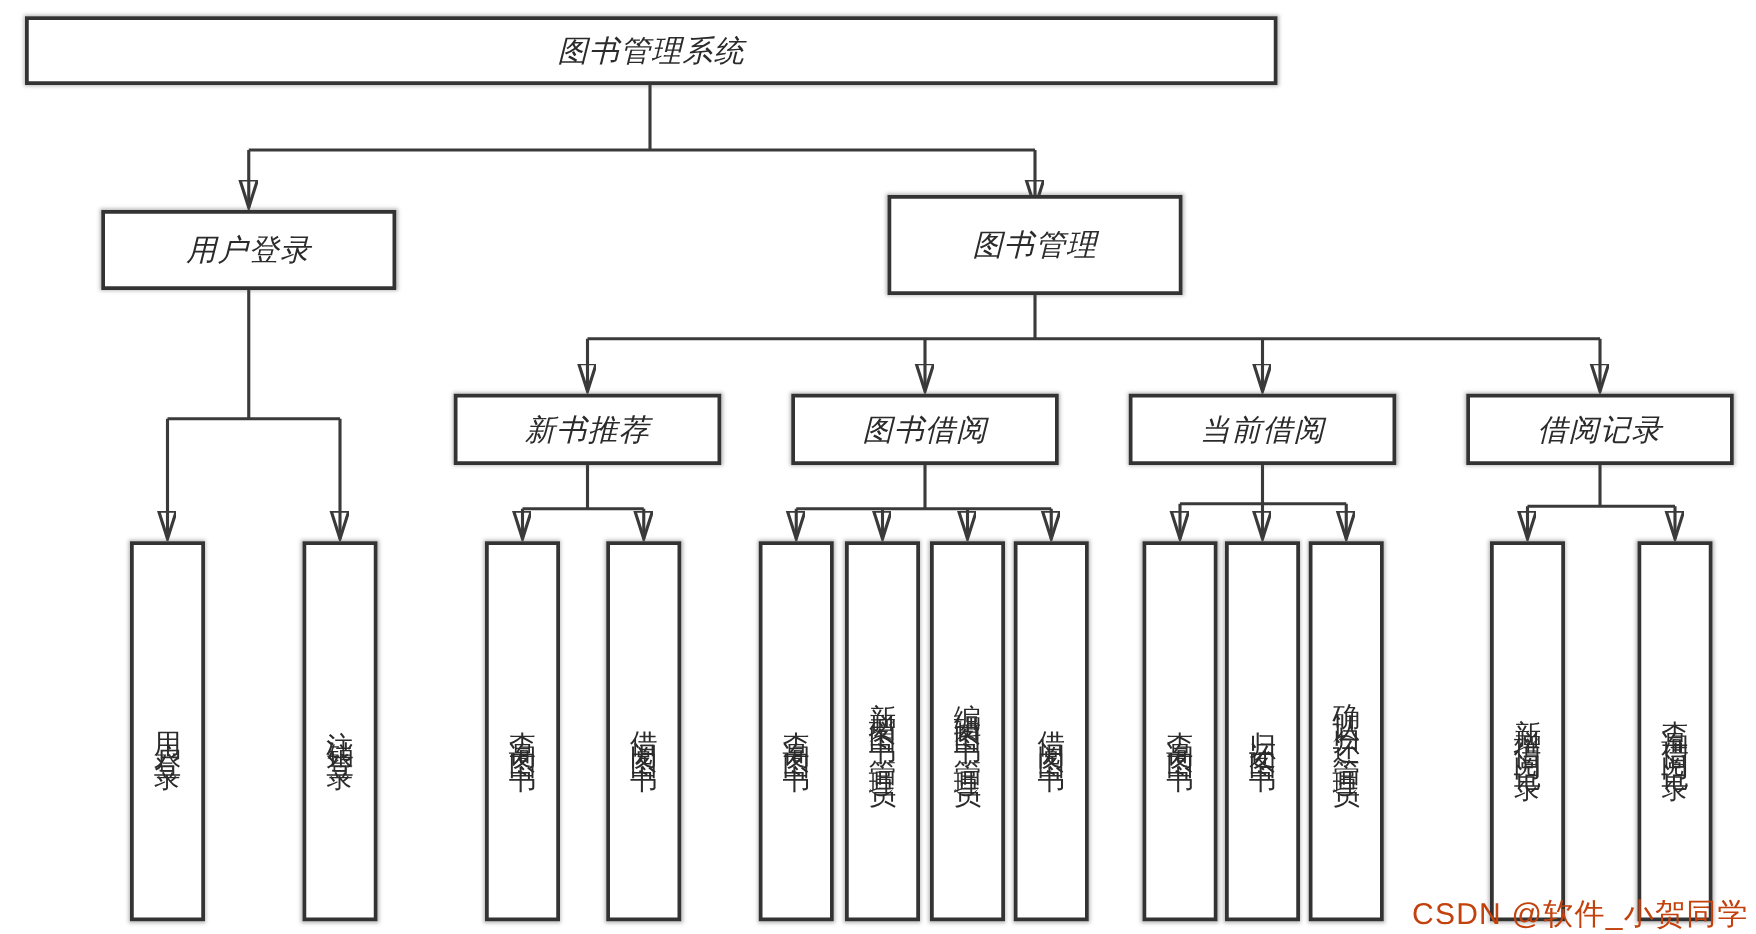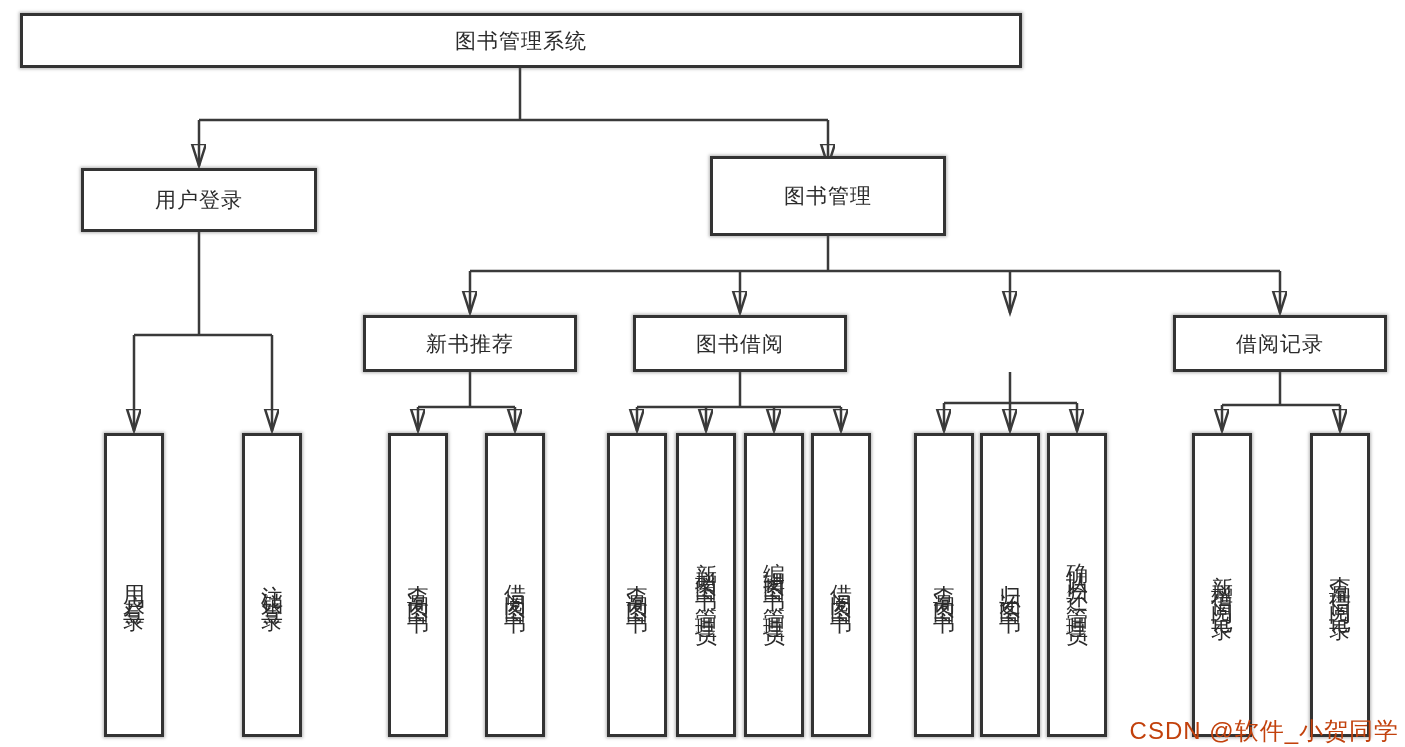--- a/index.html
+++ b/index.html
@@ -17,21 +17,21 @@
   }
   .node{
     position:absolute;
     border:3px solid #333333;
     background:#ffffff;
     box-shadow:0 0 3px 1px rgba(90,90,90,0.45);
     display:flex;align-items:center;justify-content:center;
     box-sizing:border-box;
     text-align:center;
   }
-  .hnode{font-size:21px;letter-spacing:1px;}
+  .hnode{font-size:24px;letter-spacing:1px;font-style:italic;}
   .leaf{
     top:433px;height:304px;width:60px;
     writing-mode:vertical-rl;
     text-orientation:mixed;
     font-size:22px;
     letter-spacing:9px;
     line-height:1;
   }
   .watermark{
     position:absolute;
@@ -95,20 +95,21 @@
     <line x1="1340" y1="405" x2="1340" y2="431" marker-end="url(#ah)"></line>
   </svg>
 
   <div class="node hnode" style="left:20px;top:13px;width:1002px;height:55px;">图书管理系统</div>
 
   <div class="node hnode" style="left:81px;top:168px;width:236px;height:64px;">用户登录</div>
   <div class="node hnode" style="left:710px;top:156px;width:236px;height:80px;text-align:right;">图书管理</div>
 
   <div class="node hnode" style="left:633px;top:315px;width:214px;height:57px;">图书借阅</div>
   <div class="node hnode" style="left:363px;top:315px;width:214px;height:57px;">新书推荐</div>
+  <div class="node hnode" style="left:903px;top:315px;width:214px;height:57px;">当前借阅</div>
   <div class="node hnode" style="left:1173px;top:315px;width:214px;height:57px;">借阅记录</div>
 
   <div class="node leaf" style="left:104px;">用户登录</div>
   <div class="node leaf" style="left:242px;">注销登录</div>
 
   <div class="node leaf" style="left:388px;">查询图书</div>
   <div class="node leaf" style="left:485px;">借阅图书</div>
 
   <div class="node leaf" style="left:607px;">查询图书</div>
   <div class="node leaf" style="left:676px;">新增图书（管理员）</div>

